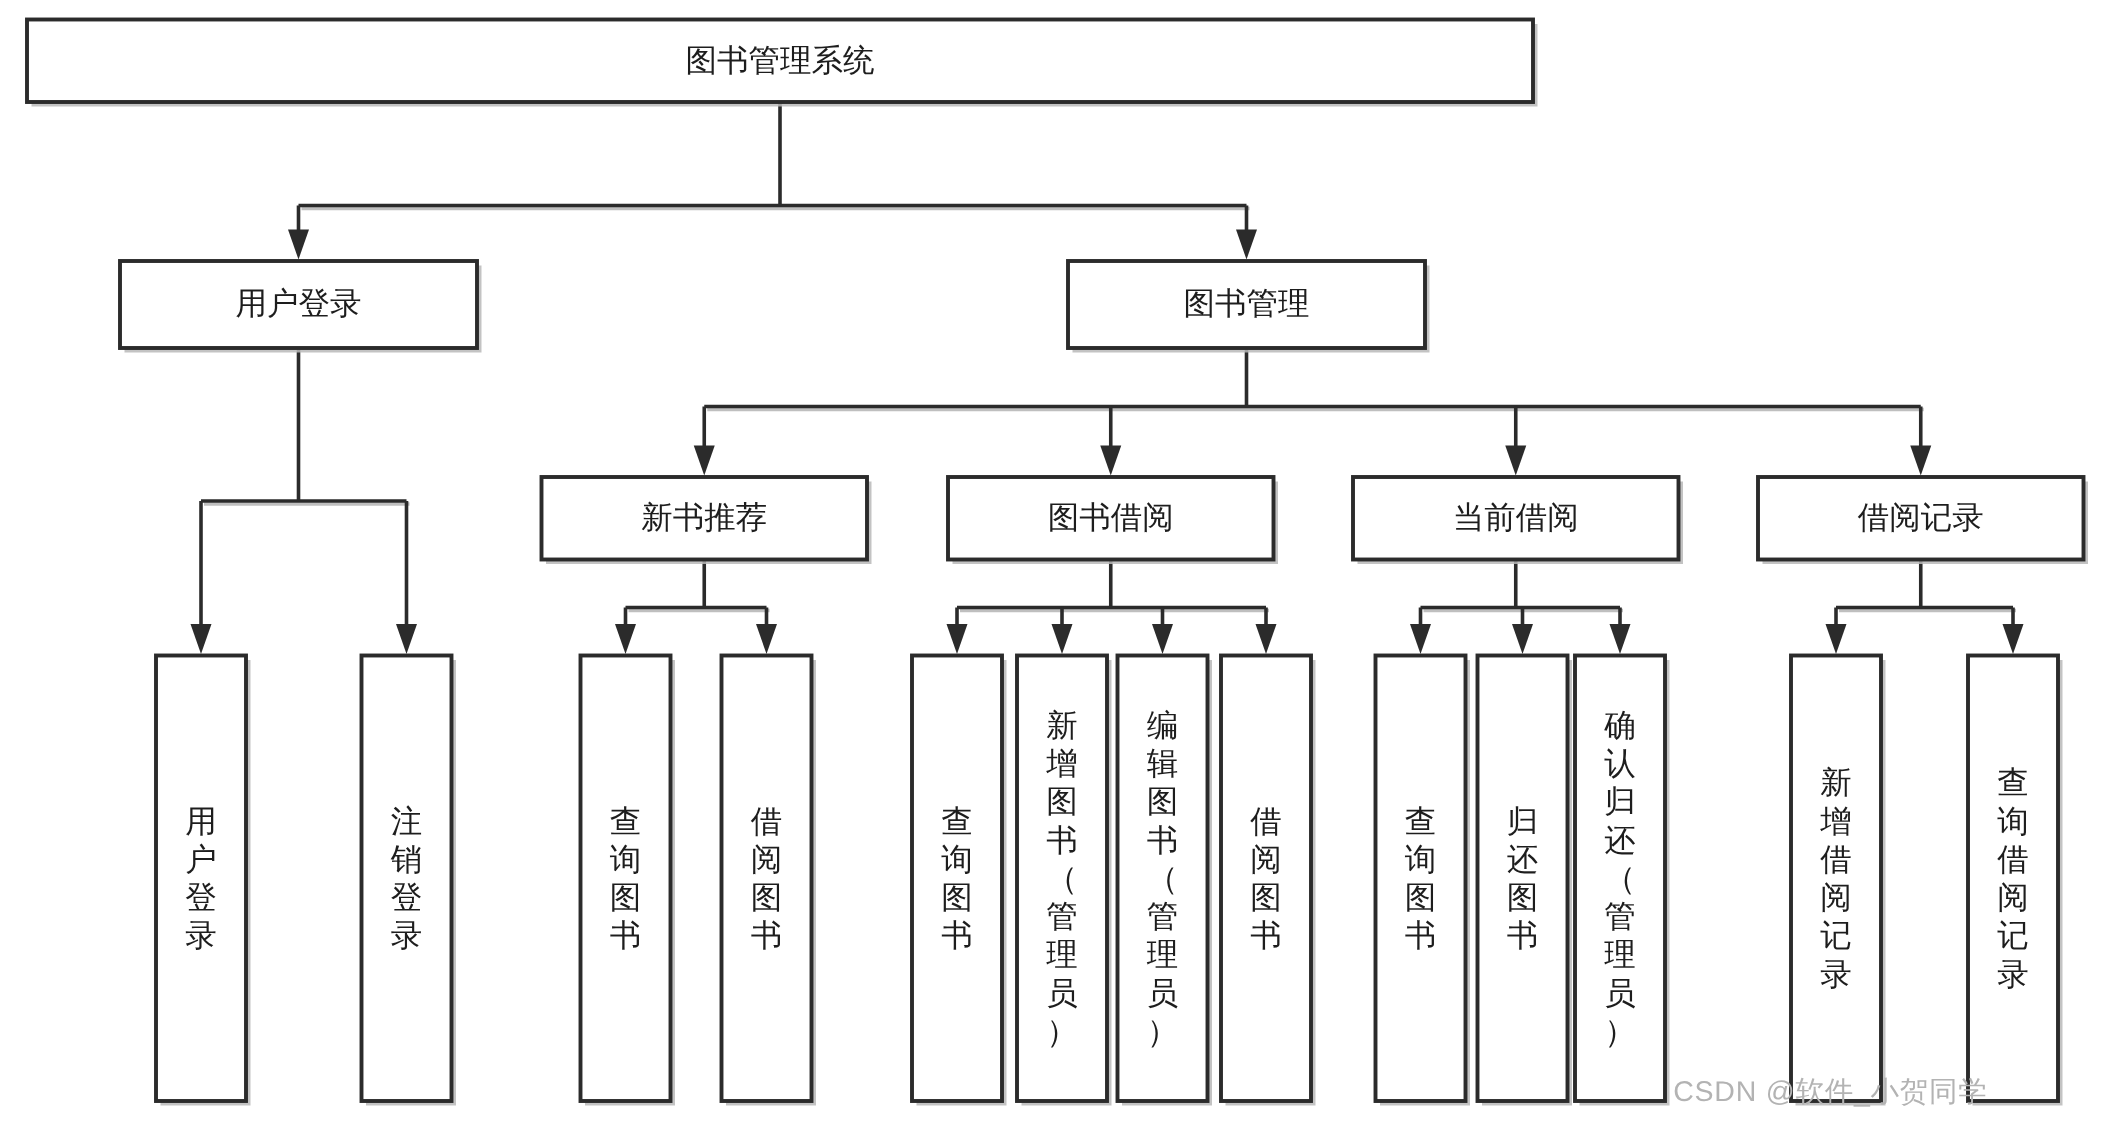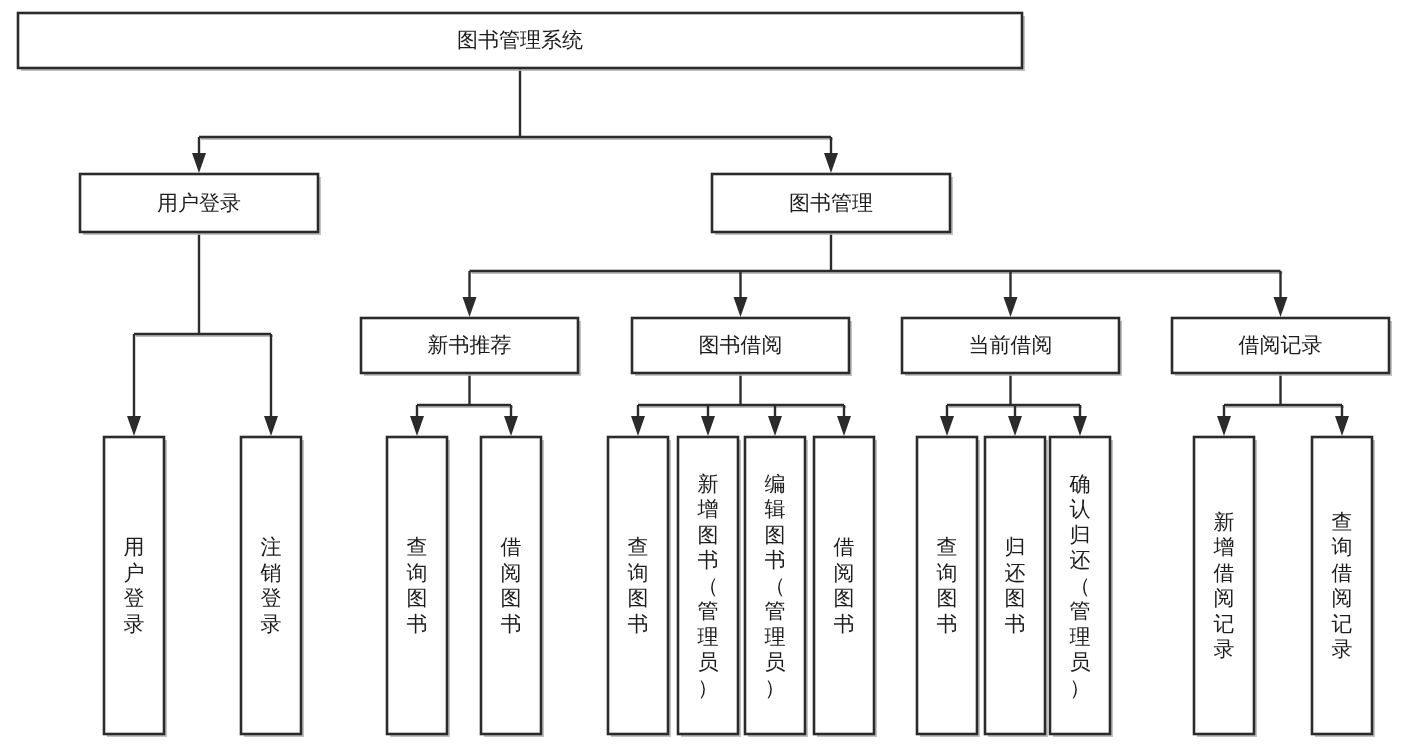--- a/index.html
+++ b/index.html
@@ -293,13 +293,14 @@
         <rect x="1315" y="440" width="60" height="297" class="node-shadow"></rect>
         <rect x="1312" y="437" width="60" height="297" class="node-box"></rect>
         <text x="1342" y="528.89" class="node-label-v-char">查</text>
         <text x="1342" y="554.39" class="node-label-v-char">询</text>
         <text x="1342" y="579.89" class="node-label-v-char">借</text>
         <text x="1342" y="605.39" class="node-label-v-char">阅</text>
         <text x="1342" y="630.89" class="node-label-v-char">记</text>
         <text x="1342" y="656.39" class="node-label-v-char">录</text>
       </g>
     </svg>
+  <div class="watermark">CSDN @软件_小贺同学</div>
 </div>
 
 </body></html>

